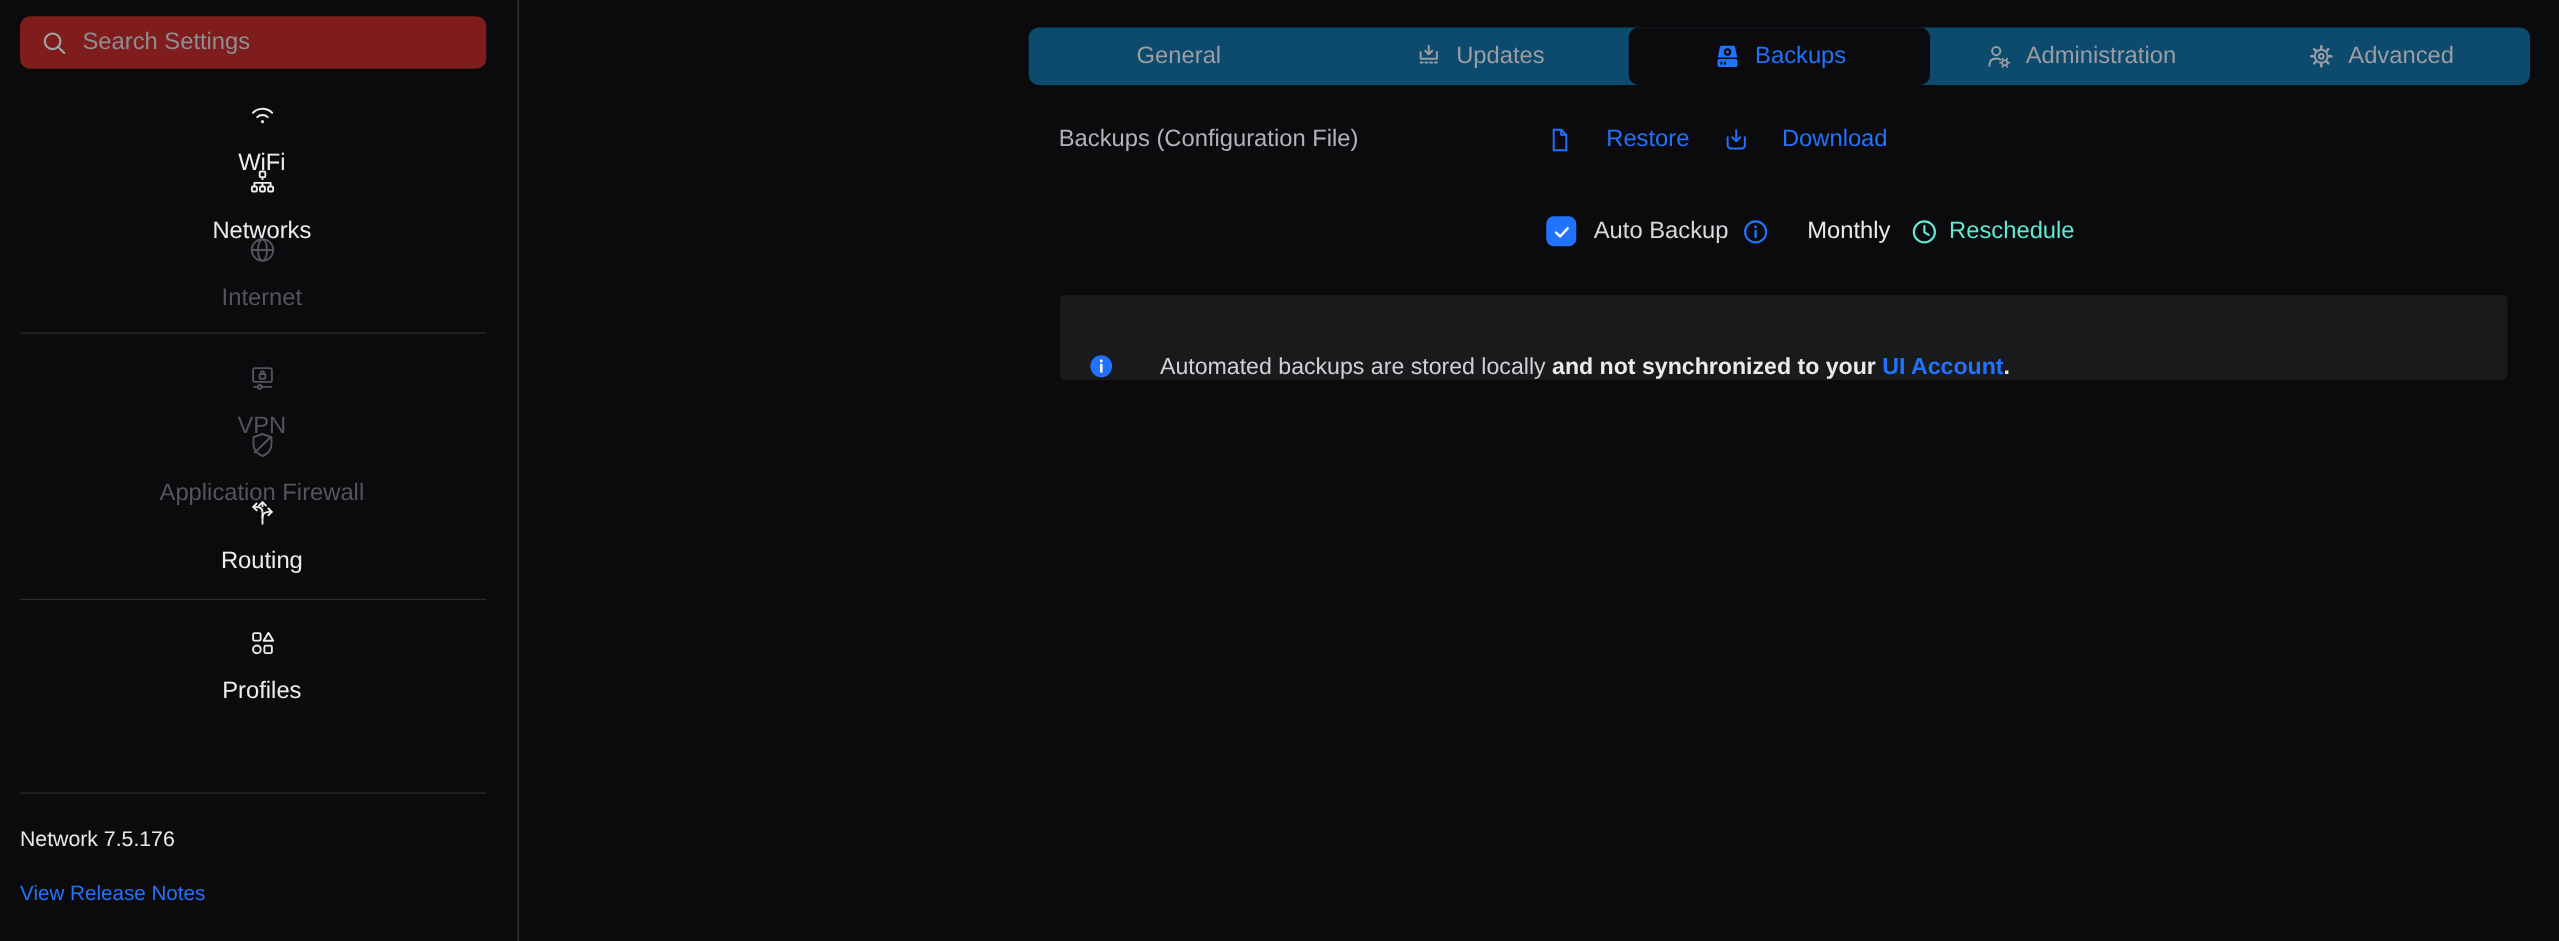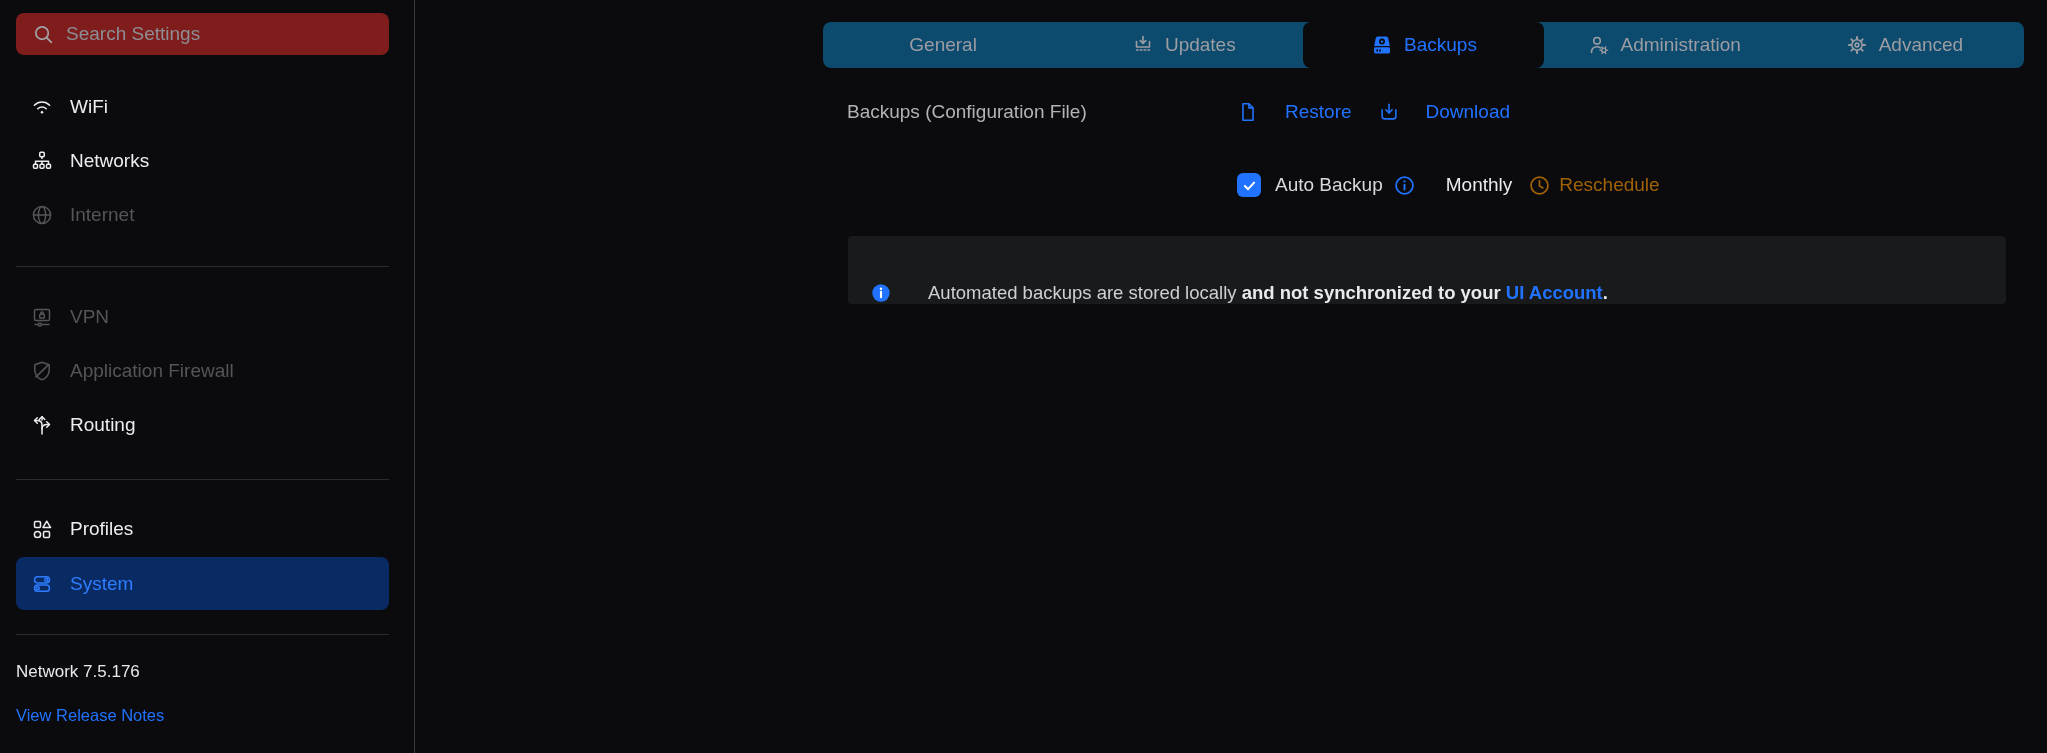--- a/index.html
+++ b/index.html
@@ -11,21 +11,21 @@
   .sidebar { position:absolute; left:0; top:0; width:415px; height:753px;
              border-right:1px solid #3a3b41; background:#0b0b0d; }
   .search-box { position:absolute; left:16px; top:13px; width:373px; height:42px;
                 background:#7f1d1d; border-radius:8px; display:flex; align-items:center;
                 padding-left:16px; gap:11px; cursor:text; }
   .search-box .ph { color:#8d8e94; font-size:19px; }
   .search-box svg { color:#a2a3a9; }
 
   .nav-item { position:absolute; left:16px; width:373px; height:54px;
               display:flex; align-items:center; padding-left:14px; gap:16px;
-              color:#ecedef; font-size:19px; cursor:pointer; border-radius:8px; }
+              color:#ecedef; font-size:19px; cursor:pointer; border-radius:8px;flex-direction:column; }
   .nav-item svg { flex:0 0 auto; }
   .nav-item.disabled { color:#54555b; cursor:default; }
   .nav-item.selected { background:#0a2a63; color:#2e7dff; height:53px; }
 
   .nav-divider { position:absolute; left:16px; width:373px; height:1px; background:#2a2b2f; }
 
   .version { position:absolute; left:16px; top:662px; color:#e8e9eb; font-size:17px; }
   .release-link { position:absolute; left:16px; top:706px; color:#2173ff; font-size:16.5px;
                   cursor:pointer; text-decoration:none; }
 
@@ -46,21 +46,21 @@
   .link + .link { margin-left:26px; }
 
   .row2 { position:absolute; left:1237px; top:171px; height:28px;
           display:flex; align-items:center; }
   .checkbox { width:24px; height:24px; background:#2173ff; border-radius:6px;
               display:flex; align-items:center; justify-content:center; cursor:pointer; }
   .row2 .cb-label { margin-left:14px; color:#d8d9dc; font-size:19px; }
   .row2 .info-outline { margin-left:10px; color:#2173ff; cursor:pointer; display:flex; }
   .row2 .freq { margin-left:30px; color:#e9eaec; font-size:19px; }
   .reschedule { margin-left:16px; display:flex; align-items:center; gap:8px;
-                color:#a16207; font-size:19px; cursor:pointer; text-decoration:none;justify-content:flex-end; }
+                color:#5eead4; font-size:19px; cursor:pointer; text-decoration:none;justify-content:flex-end; }
 
   .banner { position:absolute; left:848px; top:236px; width:1158px; height:68px;
             background:#191a1c; border-radius:4px; display:flex; align-items:flex-end;
             padding-left:22px;gap:20px; }
   .banner .txt { margin-left:16px; font-size:18.5px; color:#cfd0d4; }
   .banner .b { font-weight:bold; color:#e9eaec; }
   .banner .lnk { font-weight:bold; color:#2173ff; cursor:pointer; }
 
   svg { display:block; }
 </style>
@@ -146,29 +146,20 @@
     <div class="nav-item" style="top:502px">
       <svg width="24" height="24" viewBox="0 0 24 24" fill="none" stroke="currentColor" stroke-width="1.5" stroke-linejoin="round">
         <rect x="4.5" y="4.5" width="6" height="6" rx="1.2"></rect>
         <path d="M16.75 4.2 L20.6 10.6 H12.9 Z"></path>
         <circle cx="7.5" cy="17.5" r="3.1"></circle>
         <rect x="13.5" y="14.5" width="6" height="6" rx="1.2"></rect>
       </svg>
       <span>Profiles</span>
     </div>
 
-    <div class="nav-item selected" style="top:557px">
-      <svg width="24" height="24" viewBox="0 0 24 24" fill="none" stroke="currentColor" stroke-width="1.5">
-        <rect x="4.5" y="4.7" width="15" height="6.2" rx="3.1"></rect>
-        <circle cx="16.2" cy="7.8" r="1.5"></circle>
-        <rect x="4.5" y="13.1" width="15" height="6.2" rx="3.1"></rect>
-        <circle cx="7.8" cy="16.2" r="1.5"></circle>
-      </svg>
-      <span>System</span>
-    </div>
 
     <div class="nav-divider" style="top:634px"></div>
 
     <div class="version">Network 7.5.176</div>
     <a class="release-link">View Release Notes</a>
   </aside>
 
   <div class="tabbar">
 
     <div class="tab">

